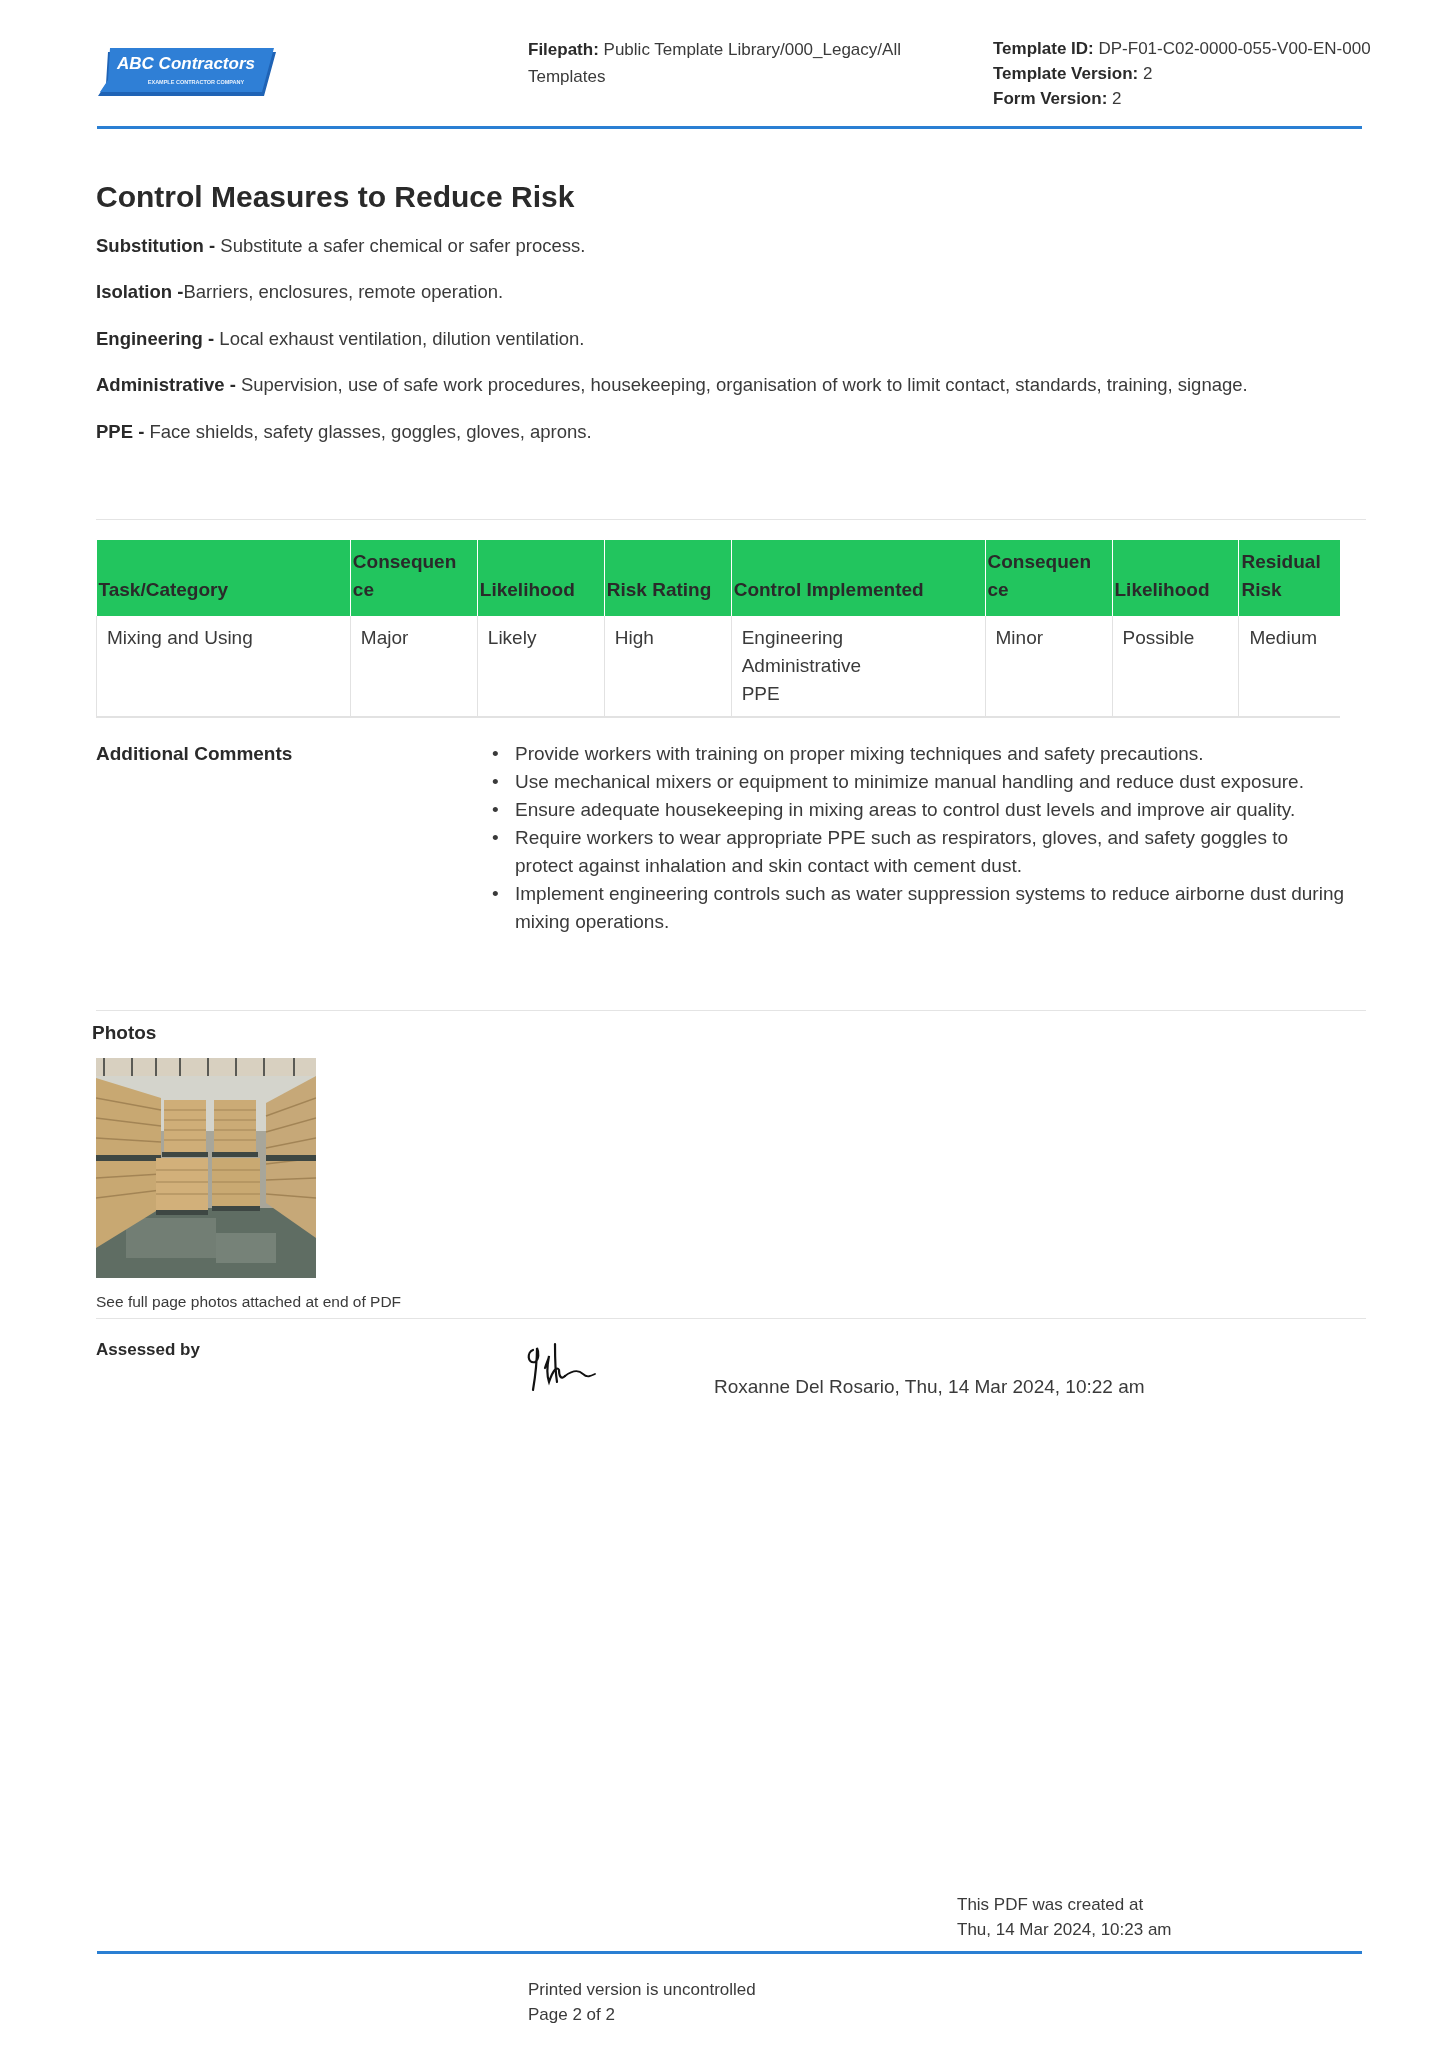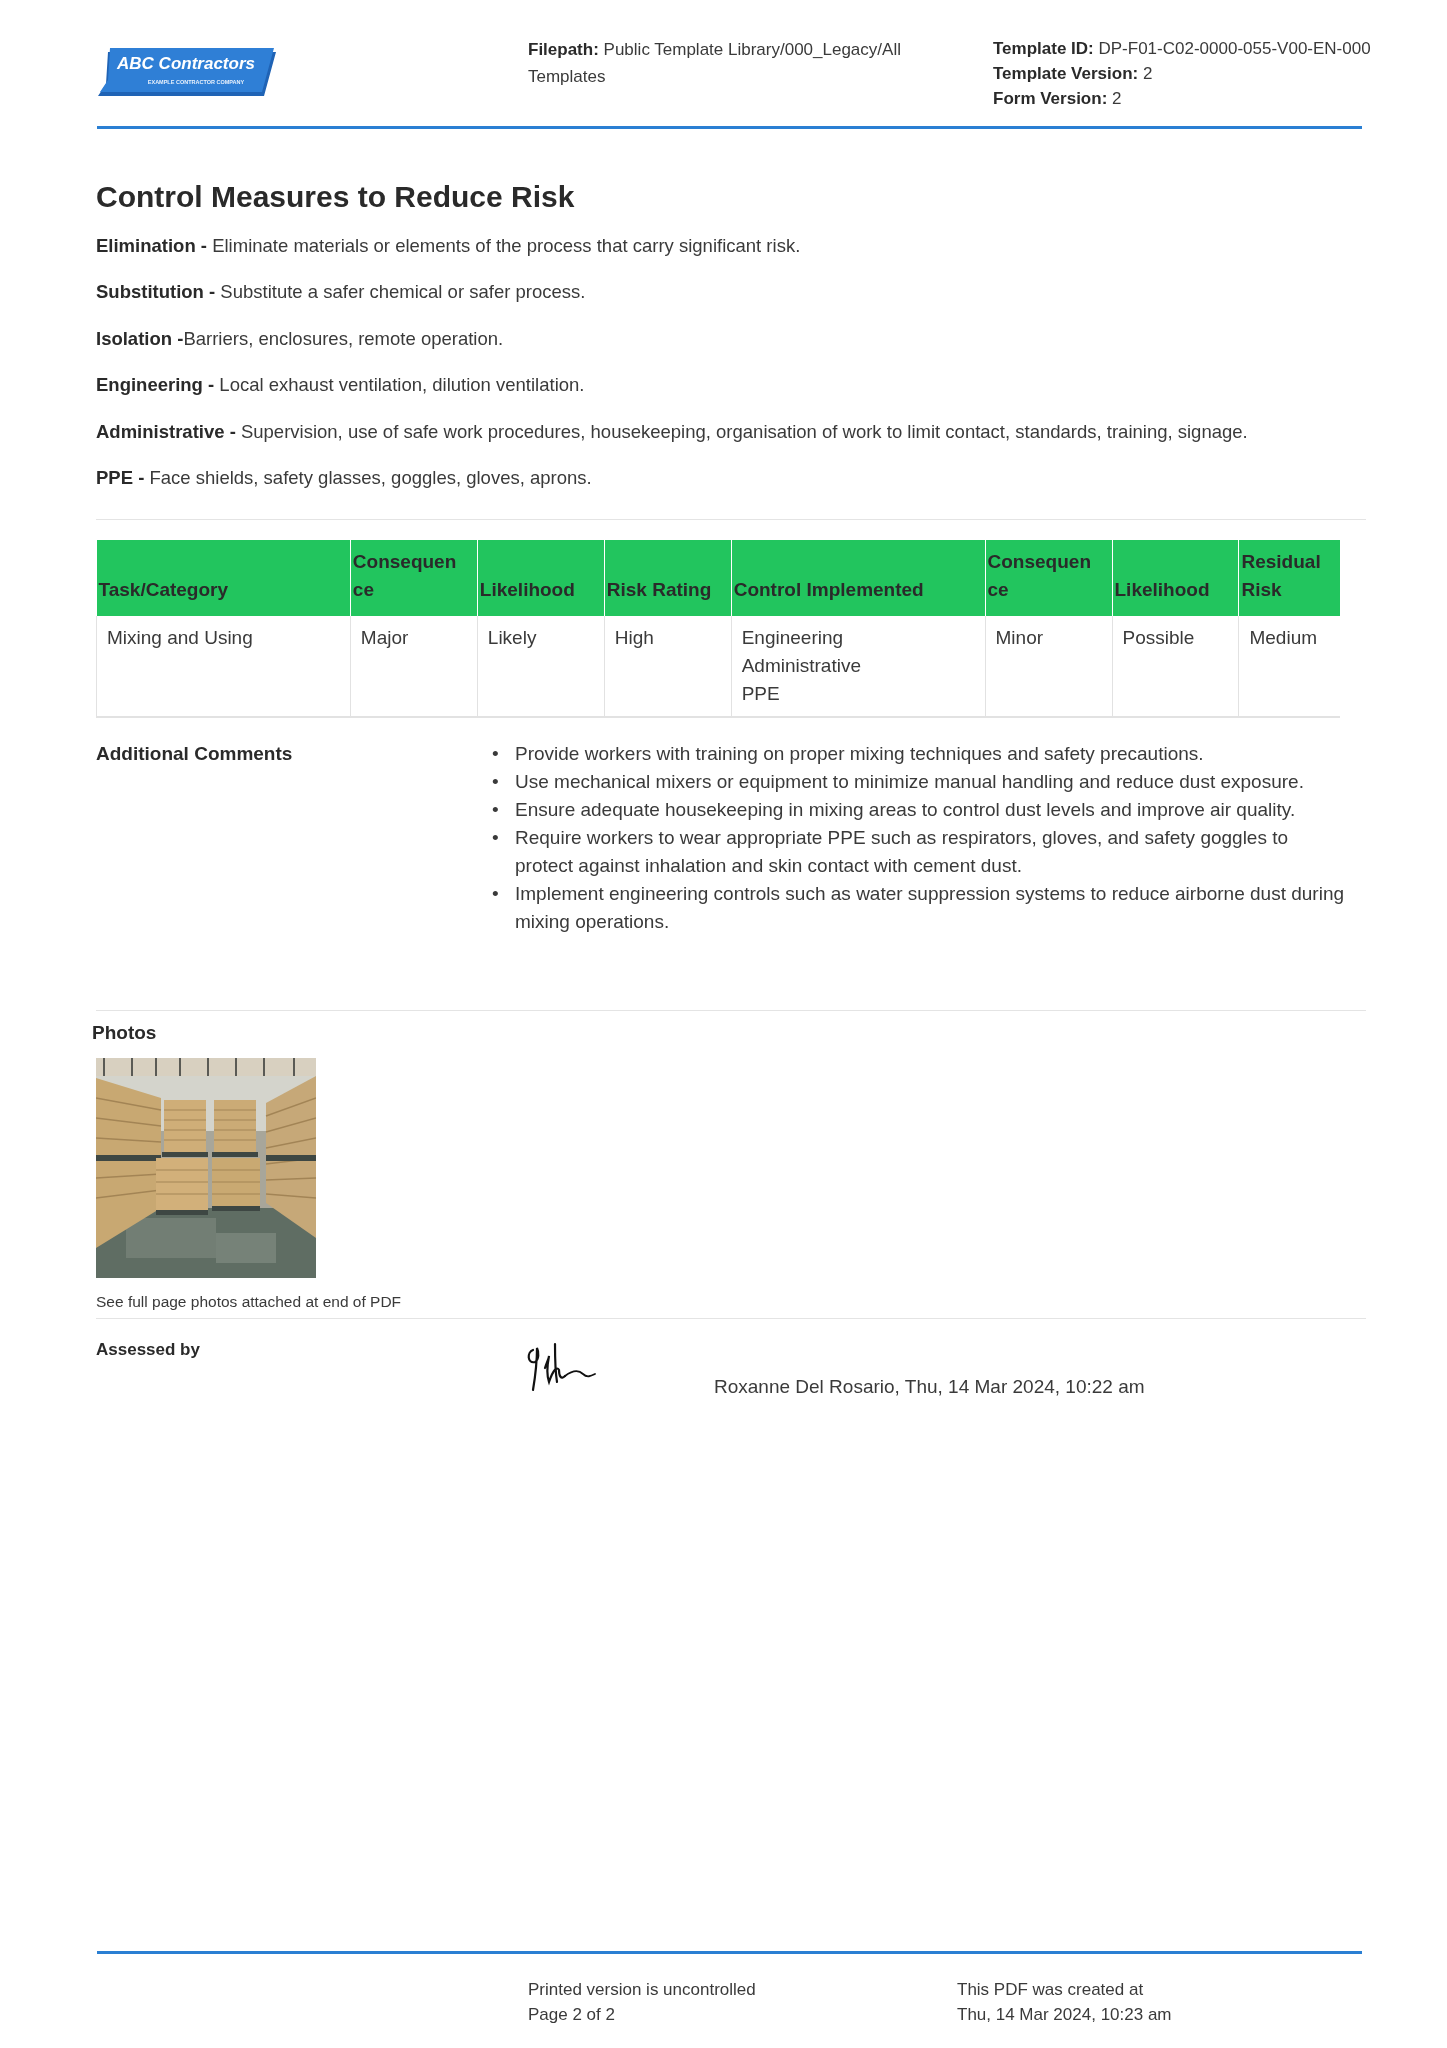--- a/index.html
+++ b/index.html
@@ -39,21 +39,21 @@
     .photo { position: absolute; left: 96px; top: 1058px; width: 220px; height: 220px; overflow: hidden; background: #8a9488; }
     .photo-caption { position: absolute; left: 96px; top: 1293px; font-size: 15.5px; color: #3a3a3a; }
 
     
     .assessed-label { position: absolute; left: 96px; top: 1340px; font-size: 17px; font-weight: bold; color: #2a2a2a; }
     .signature { position: absolute; left: 525px; top: 1340px; width: 120px; height: 60px; }
     .assessed-value { position: absolute; left: 714px; top: 1340px; font-size: 19px; color: #3a3a3a; margin-top: 36px; }
 
     
     .footer-left { position: absolute; left: 528px; top: 1977px; font-size: 17px; line-height: 25px; color: #3a3a3a; }
-    .footer-right { position: absolute; left: 957px; top: 1977px; font-size: 17px; line-height: 25px; color: #3a3a3a; }
+    .footer-right { position: absolute; left: 957px; top: 1892px; font-size: 17px; line-height: 25px; color: #3a3a3a; }
   </style>
 </head>
 <body>
 
 <div class="page">
 
   <svg class="logo" viewBox="0 0 182 52">
     <polygon points="10,4 178,4 166,48 0,48 8,36" fill="#1f63b5"></polygon>
     <polygon points="12,0 176,0 164,44 2,44 10,32" fill="#2f7fd6"></polygon>
     <text x="88" y="21" text-anchor="middle" fill="#ffffff" font-family="Liberation Sans, sans-serif" font-weight="bold" font-style="italic" font-size="17">ABC Contractors</text>
@@ -76,21 +76,20 @@
     <div class="row">
       <span class="bold">Form Version:</span>
       <span>2</span>
     </div>
   </div>
   <div class="rule-blue" style="top:126px;"></div>
 
   <div class="title">Control Measures to Reduce Risk</div>
 
   <div class="defs">
-    <div class="def"><span class="bold">Elimination</span><span class="bold"> - </span><span>Eliminate materials or elements of the process that carry significant risk.</span></div>
     <div class="def"><span class="bold">Substitution</span><span class="bold"> - </span><span>Substitute a safer chemical or safer process.</span></div>
     <div class="def"><span class="bold">Isolation</span><span class="bold" style="white-space:pre;"> -</span><span>Barriers, enclosures, remote operation.</span></div>
     <div class="def"><span class="bold">Engineering</span><span class="bold"> - </span><span>Local exhaust ventilation, dilution ventilation.</span></div>
     <div class="def"><span class="bold">Administrative -</span><span class="bold" style="white-space:pre;"> </span><span>Supervision, use of safe work procedures, housekeeping, organisation of work to limit contact, standards, training, signage.</span></div>
     <div class="def"><span class="bold">PPE</span><span class="bold"> - </span><span>Face shields, safety glasses, goggles, gloves, aprons.</span></div>
   </div>
   <div class="rule-grey" style="top:519px;"></div>
 
   <table class="risk-table">
     <colgroup>

